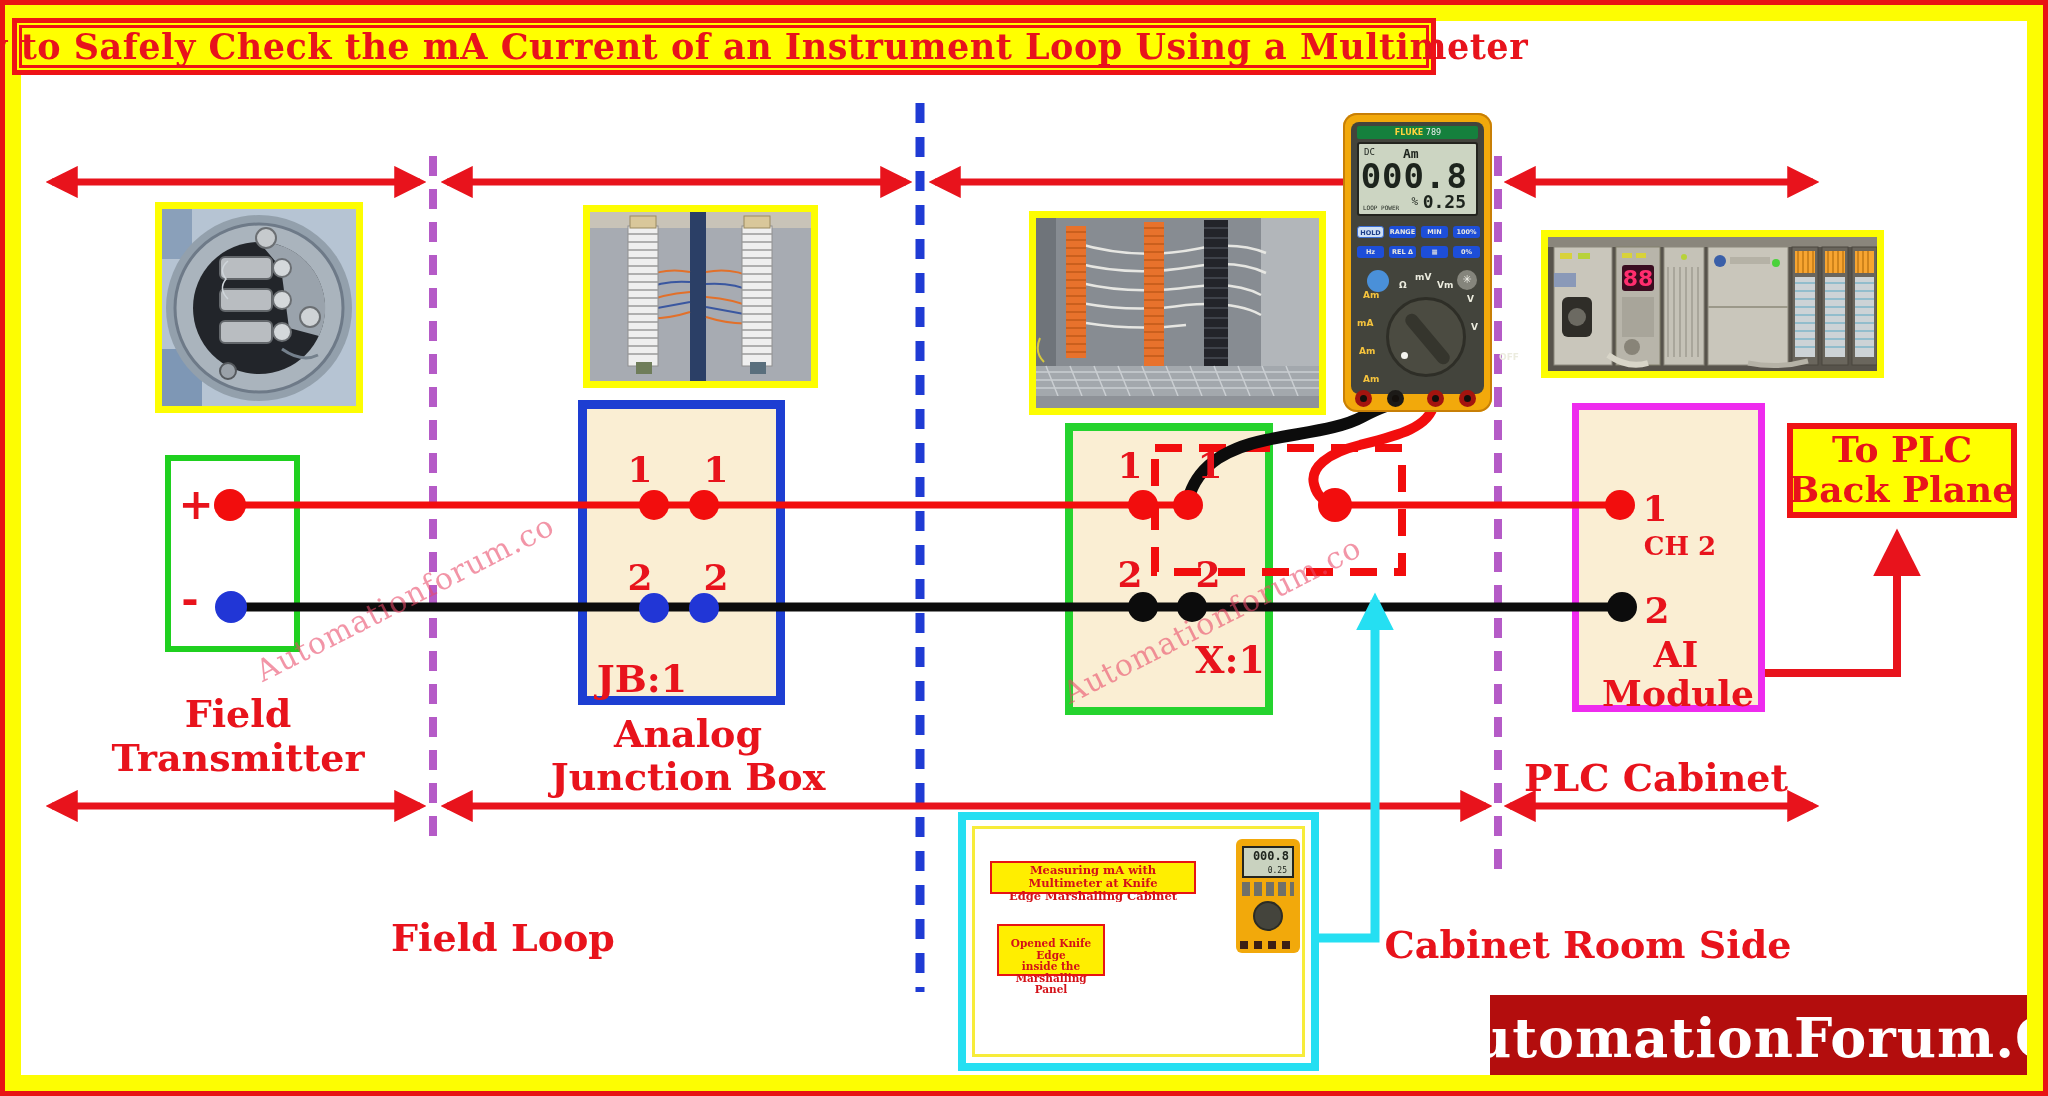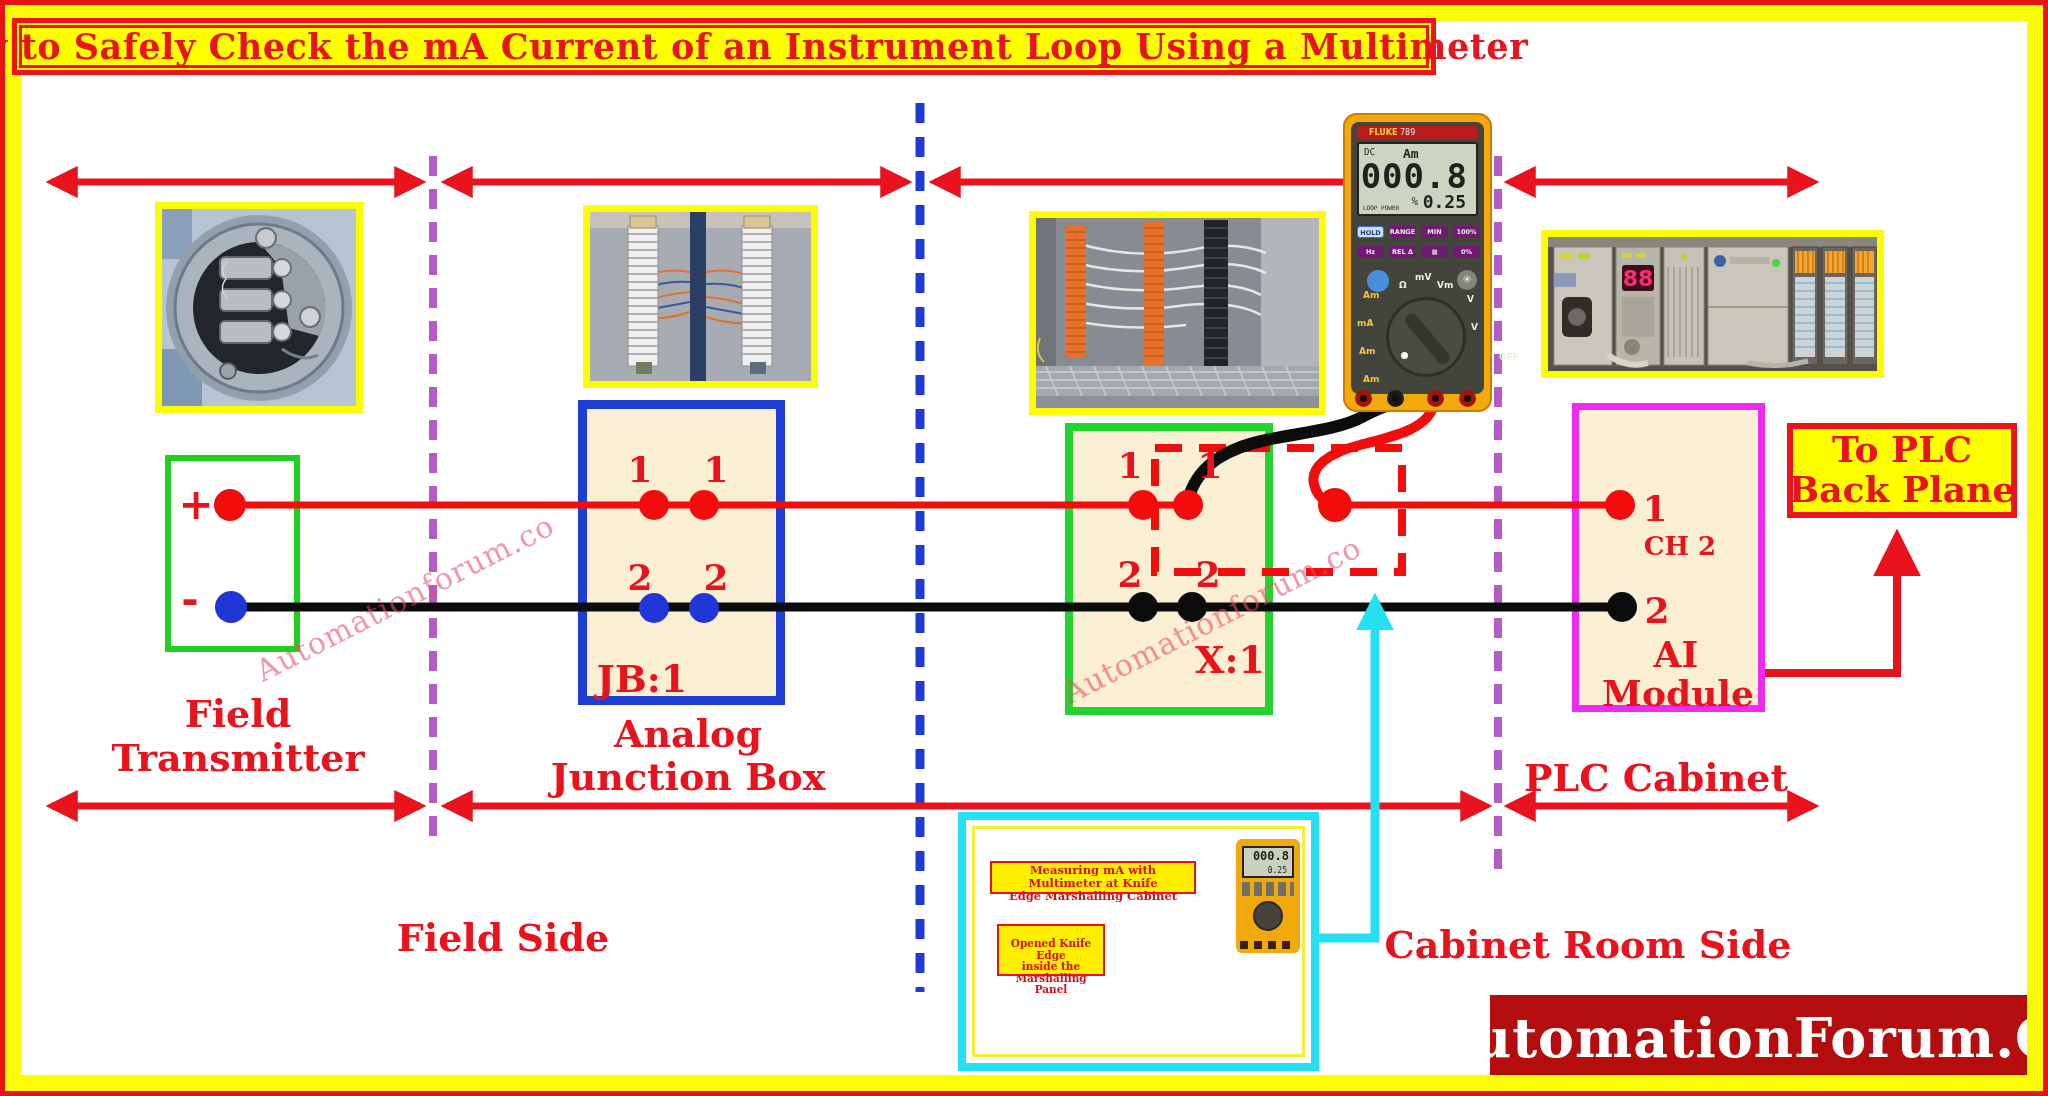--- a/index.html
+++ b/index.html
@@ -26,33 +26,33 @@
   
   .rlabel{color:#e8131c;font-weight:bold;white-space:nowrap;transform:translate(-50%,-50%);z-index:6;}
   .f38{font-size:38px;} .f36{font-size:36px;} .f26{font-size:26px;} .f42{font-size:42px;}
   
   .watermark{color:rgba(233,72,104,.58);font-size:30px;font-weight:normal;white-space:nowrap;
              transform:translate(-50%,-50%) rotate(-27deg);z-index:7;letter-spacing:1px;}
   
   .meter{left:1343px;top:113px;width:149px;height:299px;background:#f2a90b;border-radius:14px;
          z-index:5;box-shadow:0 0 0 2px #c87f06 inset;}
   .meter-face{position:absolute;left:8px;top:9px;width:133px;height:272px;background:#43443c;border-radius:8px;}
-  .meter-brandbar{position:absolute;left:6px;top:4px;width:121px;height:13px;background:#b91c1c;border-radius:2px;
+  .meter-brandbar{position:absolute;left:6px;top:4px;width:121px;height:13px;background:#15803d;border-radius:2px;
                   color:#eee;font-family:"DejaVu Sans","Liberation Sans",sans-serif;font-size:8px;line-height:13px;
-                  padding-left:12px;box-sizing:border-box;}
+                  padding-left:1px;box-sizing:border-box;text-align:center;}
   .meter-brandbar b{color:#ffd23d;}
   .meter-lcd{position:absolute;left:6px;top:20px;width:121px;height:74px;background:#ccd5c2;border:2px solid #23241e;
              border-radius:3px;box-sizing:border-box;color:#1d241d;font-family:"DejaVu Sans Mono","Liberation Mono",monospace;}
   .lcd-dc{position:absolute;left:5px;top:3px;font-size:9px;}
   .lcd-am{position:absolute;left:44px;top:2px;font-size:13px;font-weight:bold;}
   .lcd-main{position:absolute;right:8px;top:12px;font-size:34px;font-weight:bold;letter-spacing:1px;}
   .lcd-sub{position:absolute;right:10px;bottom:2px;font-size:18px;font-weight:bold;}
   .lcd-pct{position:absolute;right:58px;bottom:6px;font-size:11px;}
   .lcd-tiny{position:absolute;left:4px;bottom:3px;font-size:6px;line-height:6.5px;width:46px;}
-  .mbtn{position:absolute;width:27px;height:12px;background:#701a75;border-radius:3px;color:#e8e8e2;
+  .mbtn{position:absolute;width:27px;height:12px;background:#1d4ed8;border-radius:3px;color:#e8e8e2;
         font-family:"DejaVu Sans","Liberation Sans",sans-serif;font-size:6.5px;font-weight:bold;
         text-align:center;line-height:12px;overflow:hidden;}
   .mbtn.hold{background:#cfe0f5;color:#1d3f8a;border:1px solid #3b6fd4;box-sizing:border-box;}
   .mdial{position:absolute;left:35px;top:175px;width:80px;height:80px;background:#4b4b41;border-radius:50%;
          border:3px solid #2e2e27;box-sizing:border-box;}
   .mdial-bar{position:absolute;left:32px;top:8px;width:13px;height:62px;background:#35352d;border-radius:7px;
              transform:rotate(-40deg);}
   .mdial-dot{position:absolute;left:12px;top:52px;width:7px;height:7px;border-radius:50%;background:#f5f5f0;}
   .dial-lab{position:absolute;color:#ececdf;font-family:"DejaVu Sans","Liberation Sans",sans-serif;
             font-size:9px;font-weight:bold;}
@@ -346,21 +346,21 @@
   <div class="abs rlabel f36" style="left:1208px;top:574px;">2</div>
   <div class="abs rlabel f38" style="left:1230px;top:659px;">X:1</div>
 
   <div class="abs rlabel f36" style="left:1655px;top:508px;">1</div>
   <div class="abs rlabel f26" style="left:1680px;top:546px;">CH 2</div>
   <div class="abs rlabel f36" style="left:1657px;top:610px;">2</div>
   <div class="abs rlabel f36" style="left:1676px;top:654px;">AI</div>
   <div class="abs rlabel f36" style="left:1678px;top:693px;">Module</div>
   <div class="abs rlabel f38" style="left:1656px;top:777px;">PLC Cabinet</div>
 
-  <div class="abs rlabel f38" style="left:503px;top:937px;">Field Side</div>
+  <div class="abs rlabel f38" style="left:503px;top:937px;">Field Loop</div>
   <div class="abs rlabel f38" style="left:1588px;top:944px;">Cabinet Room Side</div>
 
   <div class="abs watermark" style="left:405px;top:598px;">Automationforum.co</div>
   <div class="abs watermark" style="left:1212px;top:620px;">Automationforum.co</div>
 
   <div class="abs meter">
     <div class="meter-face">
       <div class="meter-brandbar">
         <b>FLUKE</b>&nbsp;<span>789</span>
       </div>

